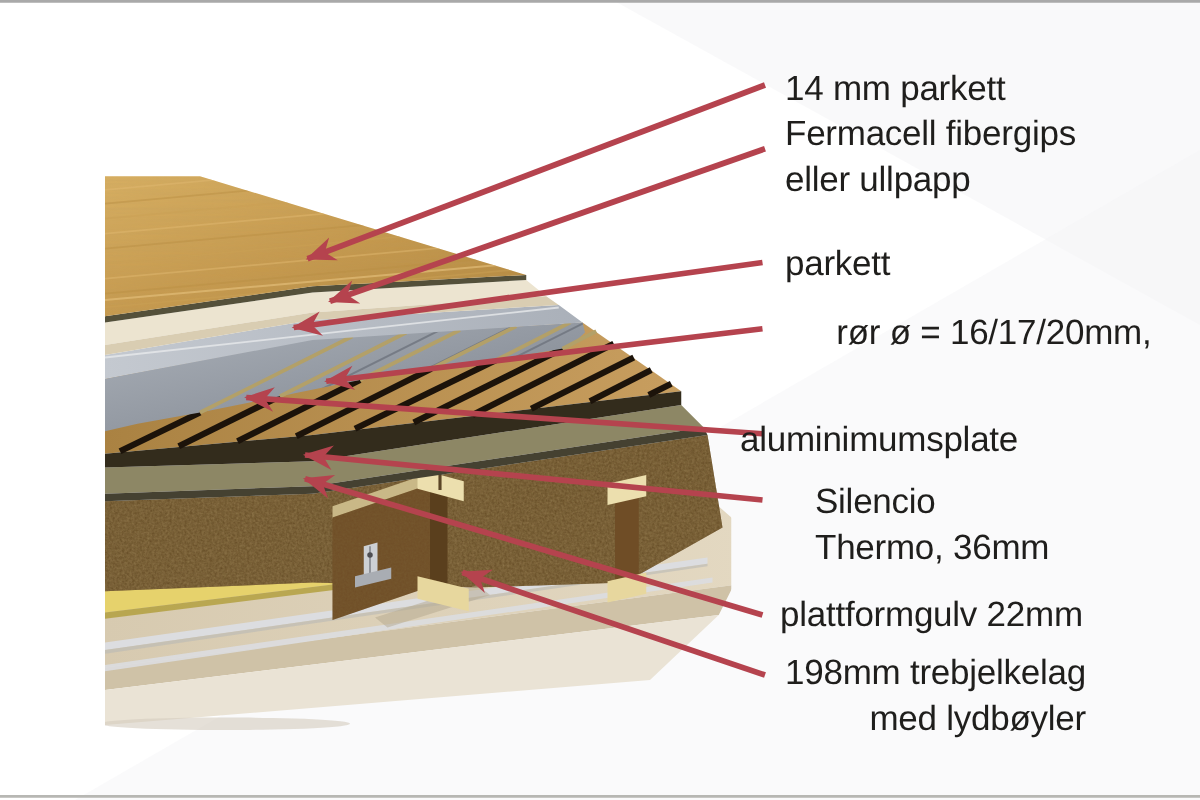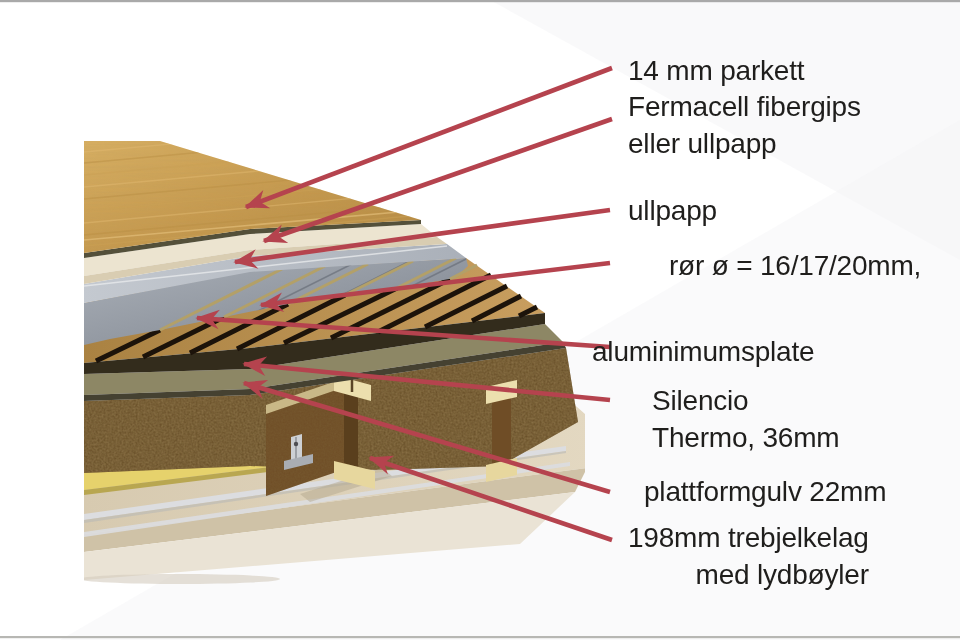--- a/index.html
+++ b/index.html
@@ -196,33 +196,33 @@
 
 <div id="labels">
       <div class="label" style="left: 628px; top: 52px;">
         <div>14 mm parkett</div>
       </div>
       <div class="label" style="left: 628px; top: 88px;">
         <div>Fermacell fibergips</div>
         <div>eller ullpapp</div>
       </div>
       <div class="label" style="left: 628px; top: 192px;">
-        <div>ullpapp</div>
+        <div>parkett</div>
       </div>
       <div class="label" style="left: 628px; top: 247px; margin-left: 41px;">
         <div>rør ø = 16/17/20mm,</div>
       </div>
       <div class="label" style="left: 592px; top: 333px;">
         <div>aluminimumsplate</div>
       </div>
       <div class="label" style="left: 652px; top: 382px;">
         <div>Silencio</div>
         <div>Thermo, 36mm</div>
       </div>
-      <div class="label" style="left: 644px; top: 473px; text-align: right;">
+      <div class="label" style="left: 624px; top: 473px; text-align: right;">
         <div>plattformgulv 22mm</div>
       </div>
       <div class="label" style="left: 628px; top: 519px; text-align: right;">
         <div>198mm trebjelkelag</div>
         <div>med lydbøyler</div>
       </div>
     </div>
 
 </div>
 

